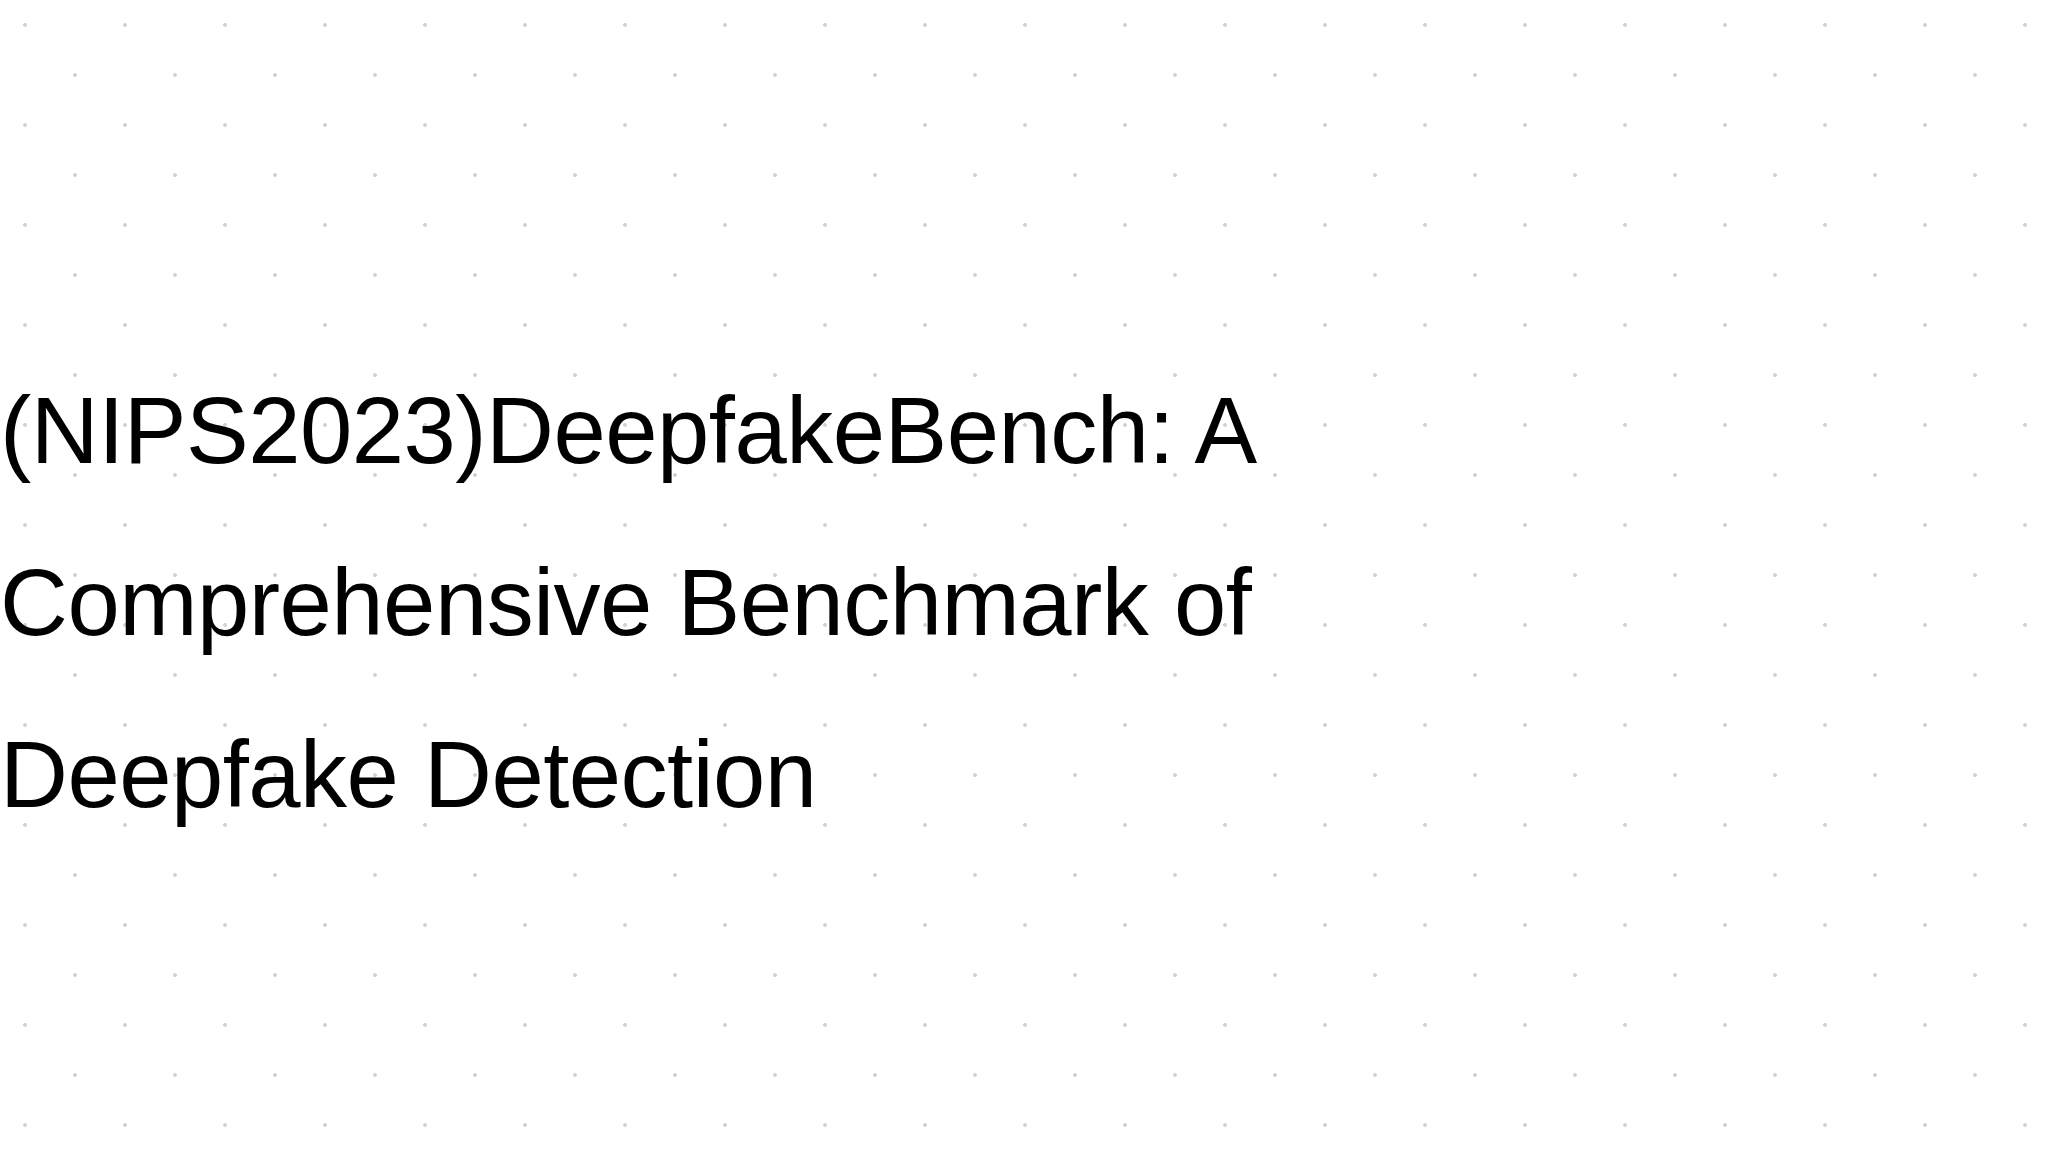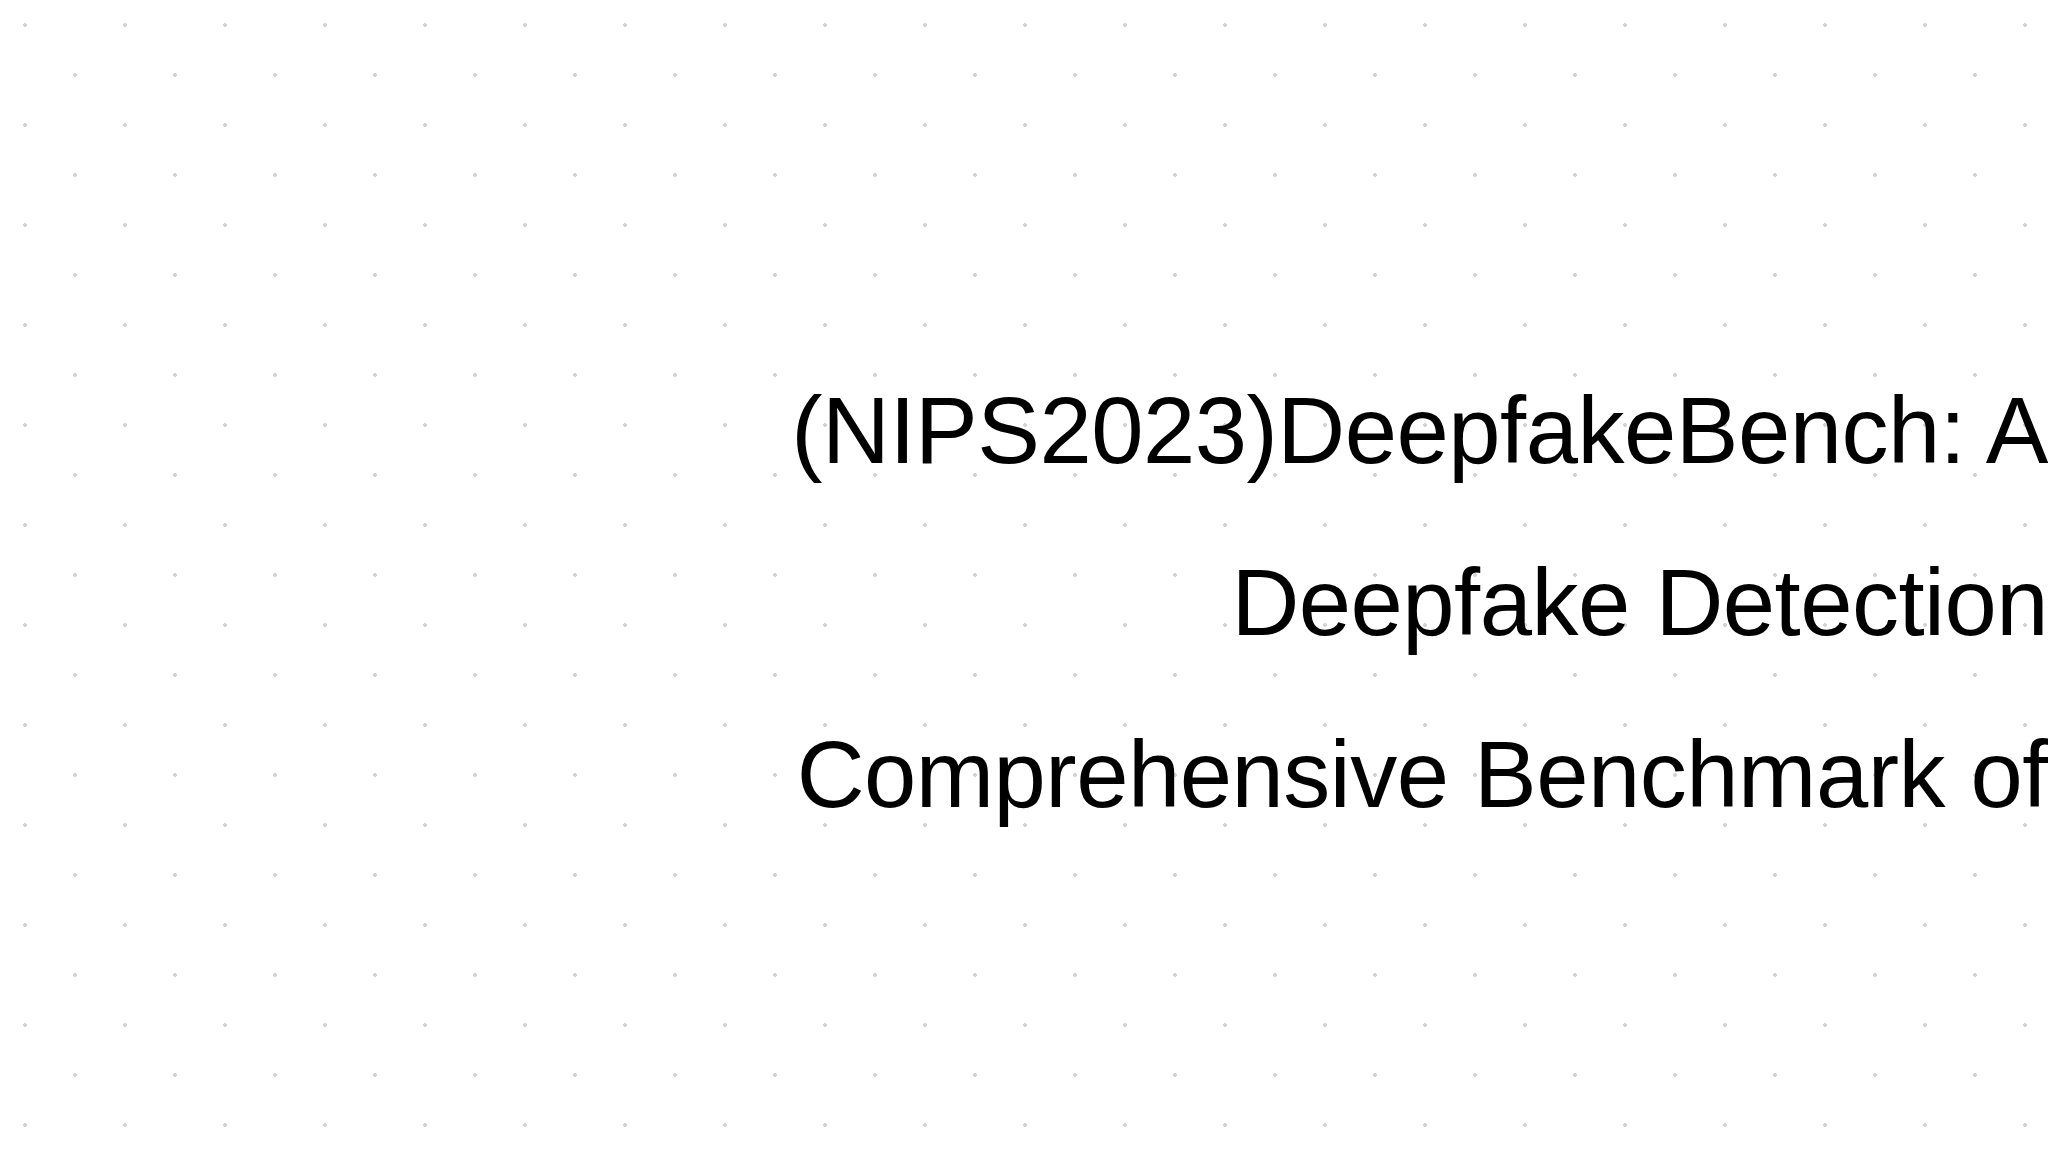--- a/index.html
+++ b/index.html
@@ -19,35 +19,35 @@
       radial-gradient(circle at 25px 25px, #d3d3d3 0, #d3d3d3 1.6px, transparent 2.2px),
       radial-gradient(circle at 75px 75px, #d3d3d3 0, #d3d3d3 1.6px, transparent 2.2px);
     background-size: 100px 100px, 100px 100px;
     background-position: 0 0, 0 0;
   }
   .title-block {
     position: absolute;
     left: 0;
     top: 345px;
     width: 2048px;
-    text-align: right;
+    text-align: left;
     font-family: "Liberation Sans", sans-serif;
     font-size: 94px;
     line-height: 172px;
     color: #000000;
     font-weight: normal;
     letter-spacing: -0.5px;
   }
   .title-line {
     display: block;
     white-space: nowrap;
   }
 </style>
 </head>
 <body>
 
 <div class="canvas">
   <div class="title-block">
     <span class="title-line">(NIPS2023)DeepfakeBench: A</span>
+    <span class="title-line">Comprehensive Benchmark of</span>
     <span class="title-line">Deepfake Detection</span>
-    <span class="title-line">Comprehensive Benchmark of</span>
   </div>
 </div>
 
 </body></html>

